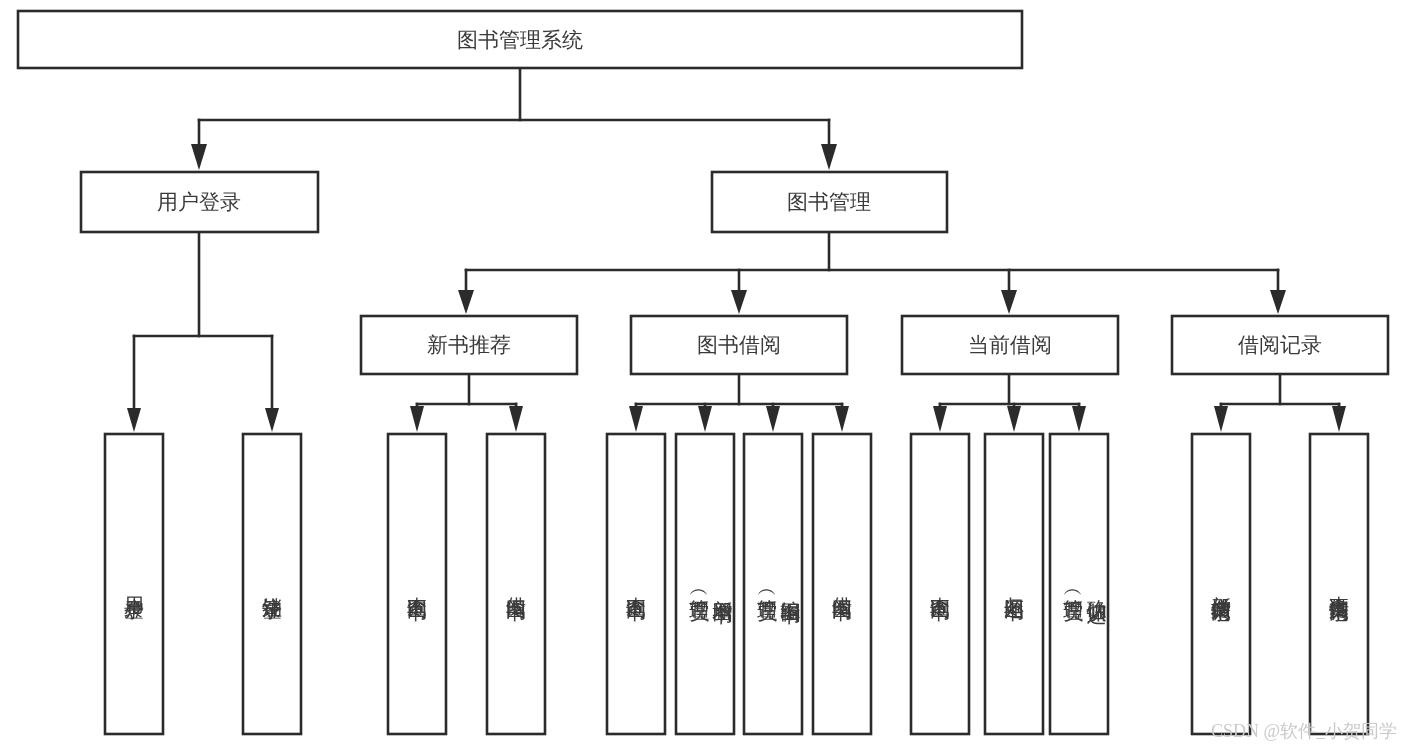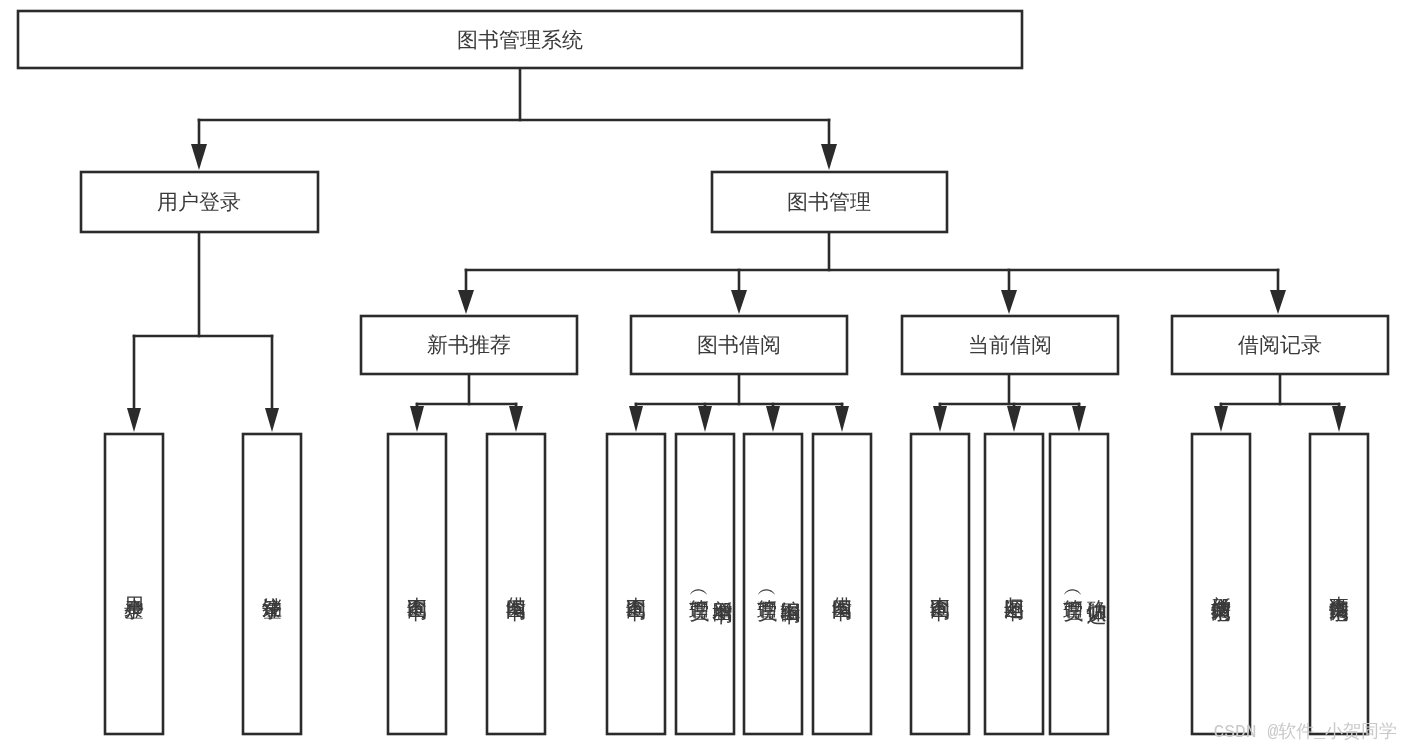--- a/index.html
+++ b/index.html
@@ -63,21 +63,21 @@
     justify-content: center;
     text-align: center;
     white-space: pre;
     pointer-events: none;
     user-select: none;
   }
   .watermark {
     position: absolute;
     right: 8px;
     bottom: 4px;
-    font-family: Liberation Mono, monospace;
+    font-family: Liberation Serif, serif;
     font-size: 18px;
     color: #c9c9c9;
     white-space: nowrap;
     user-select: none;
   }
 </style>
 </head>
 <body>
 
 <div id="diagram-root">

